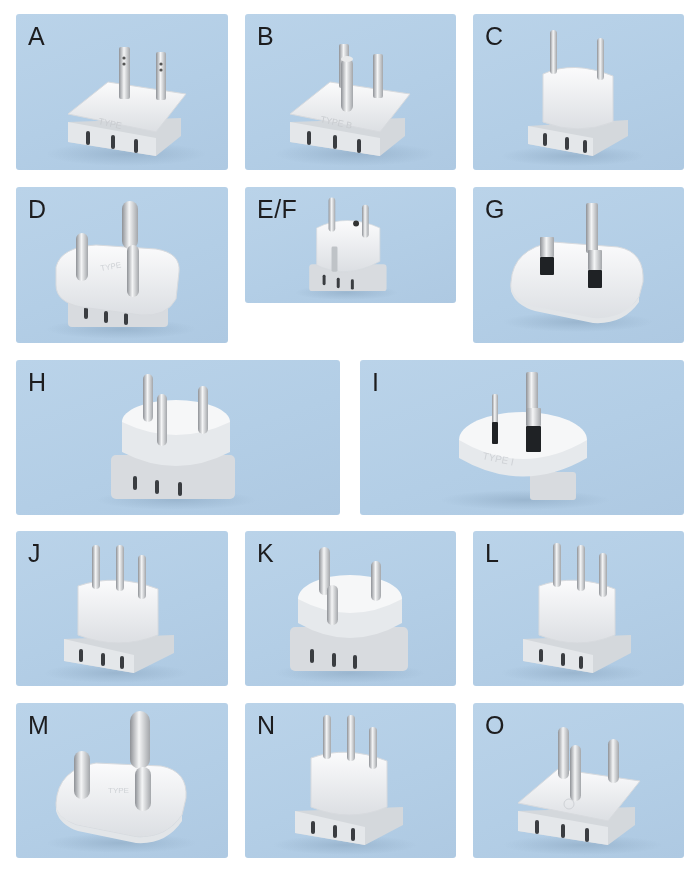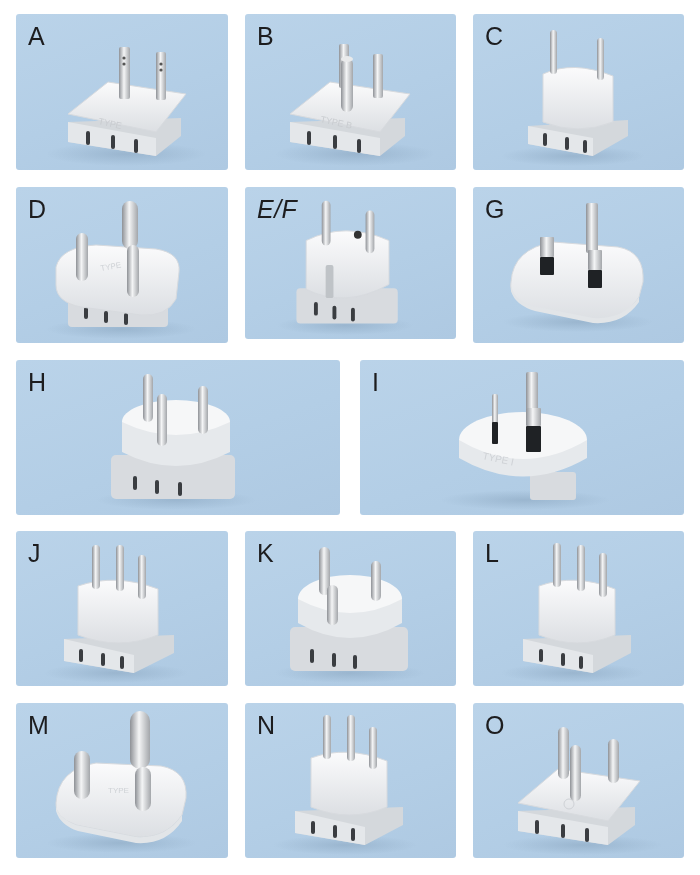--- a/index.html
+++ b/index.html
@@ -100,21 +100,21 @@
       <path d="M40 80 Q45 60 80 58 L140 62 Q165 66 163 85 L160 112 Q150 130 125 128 L65 120 Q40 115 40 98 Z" fill="url(#body)" stroke="#d7dade"></path>
       <text x="85" y="84" font-size="8" fill="#cfd2d6" transform="rotate(-10 85 84)" font-family="Liberation Sans, sans-serif">TYPE</text>
       <rect x="60" y="46" width="12" height="48" rx="6" fill="url(#metal)"></rect>
       <rect x="106" y="14" width="16" height="48" rx="8" fill="url(#metal)"></rect>
       <rect x="111" y="58" width="12" height="52" rx="6" fill="url(#metal)"></rect>
     </svg>
   </div>
   <span class="label">D</span>
 </div>
 
-<div class="panel" style="left:245px;top:187px;width:211px;height:152px;font-style:italic;">
+<div class="panel" style="left:245px;top:187px;width:211px;height:116px;">
   <div class="art">
     <svg viewBox="0 0 211 156">
       <ellipse cx="100" cy="142" rx="70" ry="10" fill="url(#shadow)"></ellipse>
       <rect x="50" y="104" width="104" height="36" rx="4" fill="#d8dbdf"></rect>
       <rect x="68" y="118" width="4" height="14" rx="2" fill="#3a3d41"></rect>
       <rect x="87" y="122" width="4" height="14" rx="2" fill="#3a3d41"></rect>
       <rect x="106" y="124" width="4" height="14" rx="2" fill="#3a3d41"></rect>
       <path d="M60 55 Q100 35 145 55 L145 100 Q100 125 60 105 Z" fill="url(#body)" stroke="#d7dade"></path>
       <rect x="80" y="80" width="8" height="34" rx="2" fill="#bfc3c7"></rect>
       <circle cx="113" cy="49" r="4" fill="#333"></circle>

